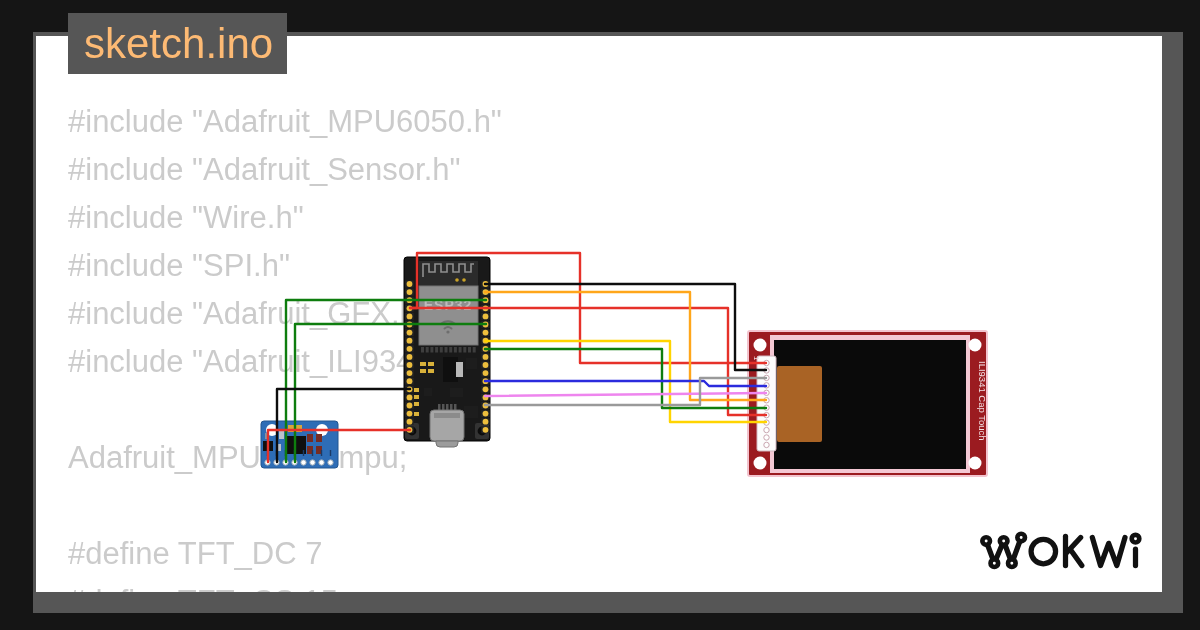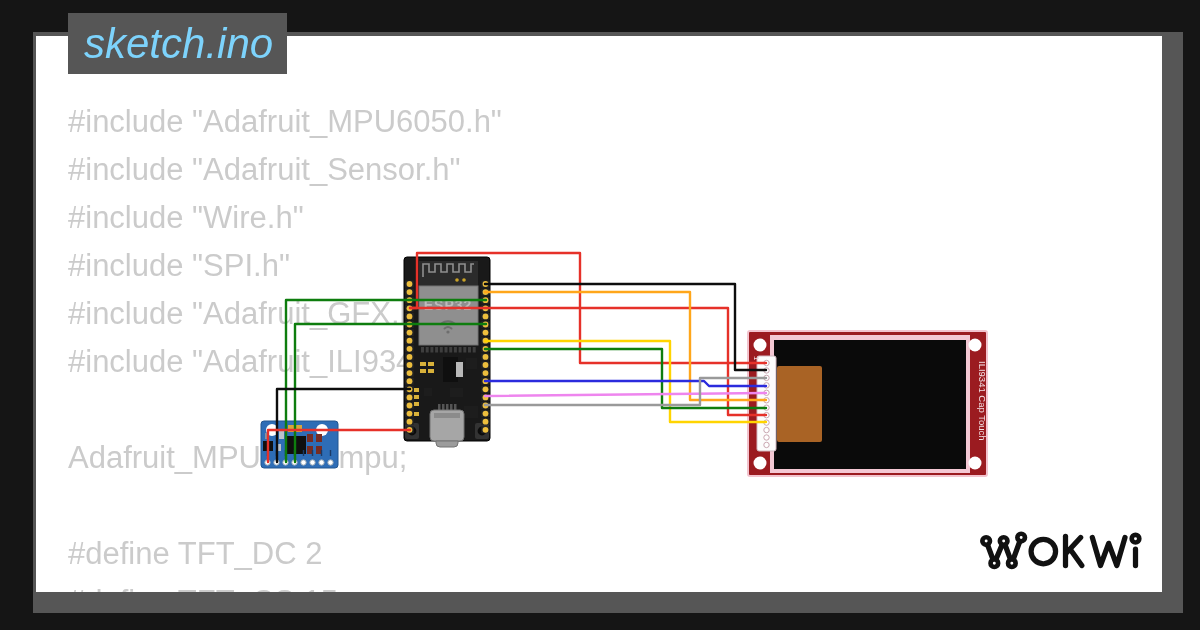--- a/index.html
+++ b/index.html
@@ -3,21 +3,21 @@
 <meta charset="utf-8">
 <style>
   html,body{margin:0;padding:0;background:#151515;}
   .stage{position:relative;width:1200px;height:630px;background:#151515;overflow:hidden;
          font-family:"Liberation Sans",sans-serif;}
   .card-shadow{position:absolute;left:33px;top:32px;width:1150px;height:581px;background:#565656;}
   .card{position:absolute;left:36px;top:36px;width:1126px;height:556px;background:#ffffff;overflow:hidden;}
   .code-line{position:absolute;left:32px;white-space:pre;font-size:31px;line-height:1;color:#cbcbcb;}
   .tab{position:absolute;left:68px;top:13px;width:219px;height:61px;background:#565656;
        display:flex;align-items:center;box-sizing:border-box;padding-left:16px;}
-  .tab span{color:#7dd3fc;font-size:42px;line-height:1;font-style:italic;}
+  .tab span{color:#fdba74;font-size:42px;line-height:1;}
   #circuit{position:absolute;left:0;top:0;pointer-events:none;}
   .logo{position:absolute;left:978px;top:527px;}
   .sr{position:absolute;width:1px;height:1px;overflow:hidden;clip:rect(0 0 0 0);white-space:nowrap;}
 </style>
 </head>
 <body>
 
 <div class="stage">
 
   <div class="card-shadow"></div>
@@ -26,21 +26,21 @@
     <div id="code">
         <div class="code-line" style="top: 70px;">#include "Adafruit_MPU6050.h"</div>
         <div class="code-line" style="top: 118px;">#include "Adafruit_Sensor.h"</div>
         <div class="code-line" style="top: 166px;">#include "Wire.h"</div>
         <div class="code-line" style="top: 214px;">#include "SPI.h"</div>
         <div class="code-line" style="top: 262px;">#include "Adafruit_GFX.h"</div>
         <div class="code-line" style="top: 310px;">#include "Adafruit_ILI9341.h"</div>
         <div class="code-line" style="top: 358px;"></div>
         <div class="code-line" style="top: 406px;">Adafruit_MPU6050 mpu;</div>
         <div class="code-line" style="top: 454px;"></div>
-        <div class="code-line" style="top: 502px;">#define TFT_DC 2</div>
+        <div class="code-line" style="top: 502px;">#define TFT_DC 7</div>
         <div class="code-line" style="top: 550px;">#define TFT_CS 15</div>
       </div>
   </div>
 
   <div class="tab">
     <span>sketch.ino</span>
   </div>
 
   <svg id="circuit" width="1200" height="630" viewBox="0 0 1200 630">
 

